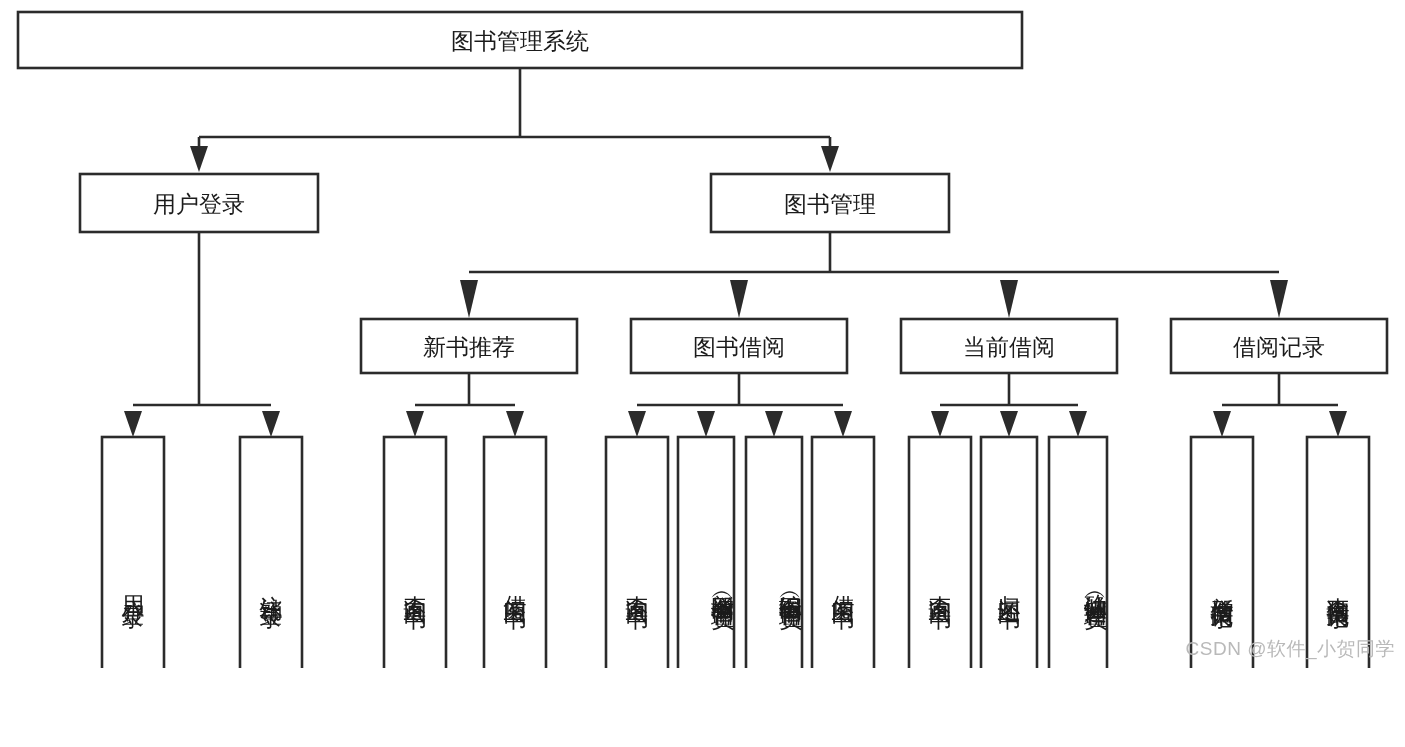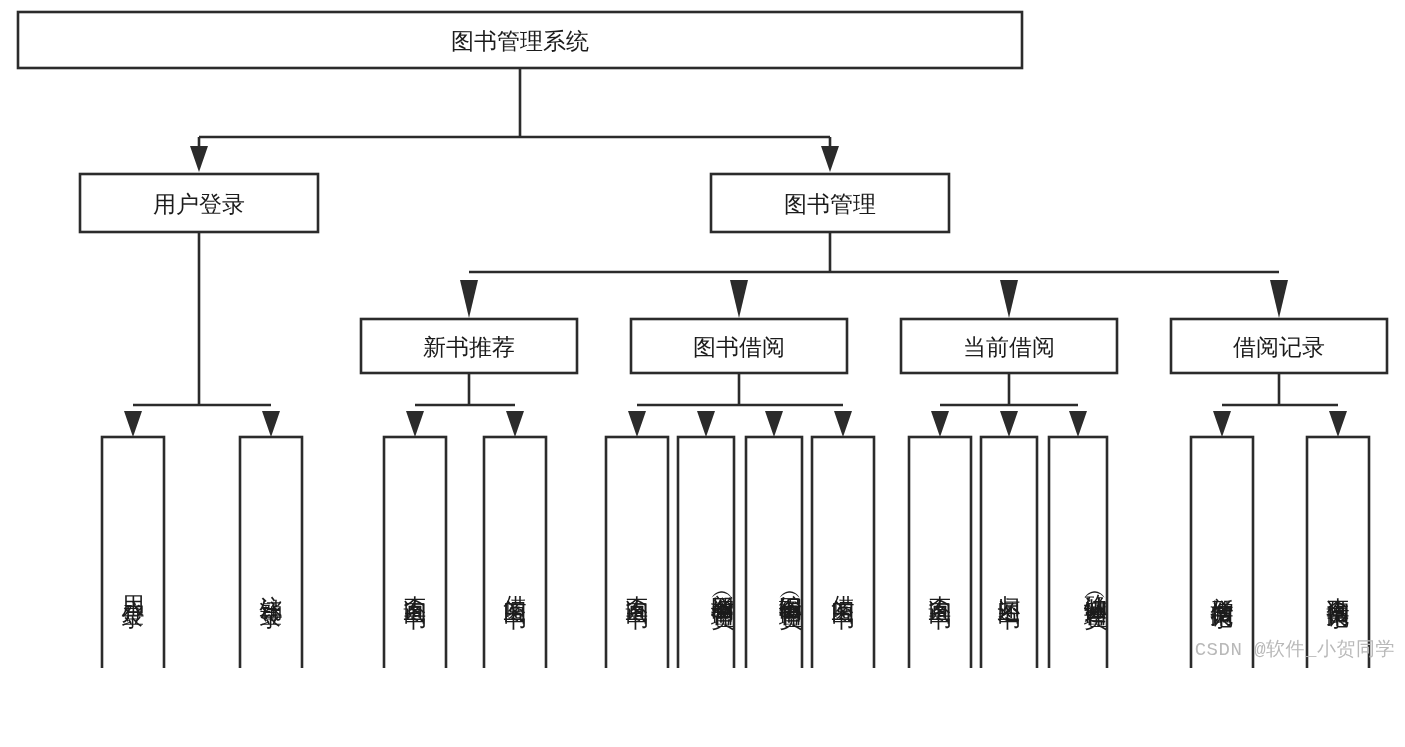--- a/index.html
+++ b/index.html
@@ -60,21 +60,21 @@
     align-items: center;
     justify-content: center;
     text-align: center;
     user-select: none;
     pointer-events: none;
   }
   .watermark {
     position: absolute;
     right: 10px;
     bottom: 6px;
-    font-family: Liberation Mono, monospace;
+    font-family: Liberation Sans, sans-serif;
     font-size: 19px;
     color: #b9b9b9;
     white-space: nowrap;
     letter-spacing: 0.5px;
   }
 </style>
 </head>
 <body>
 
 <div id="stage">

